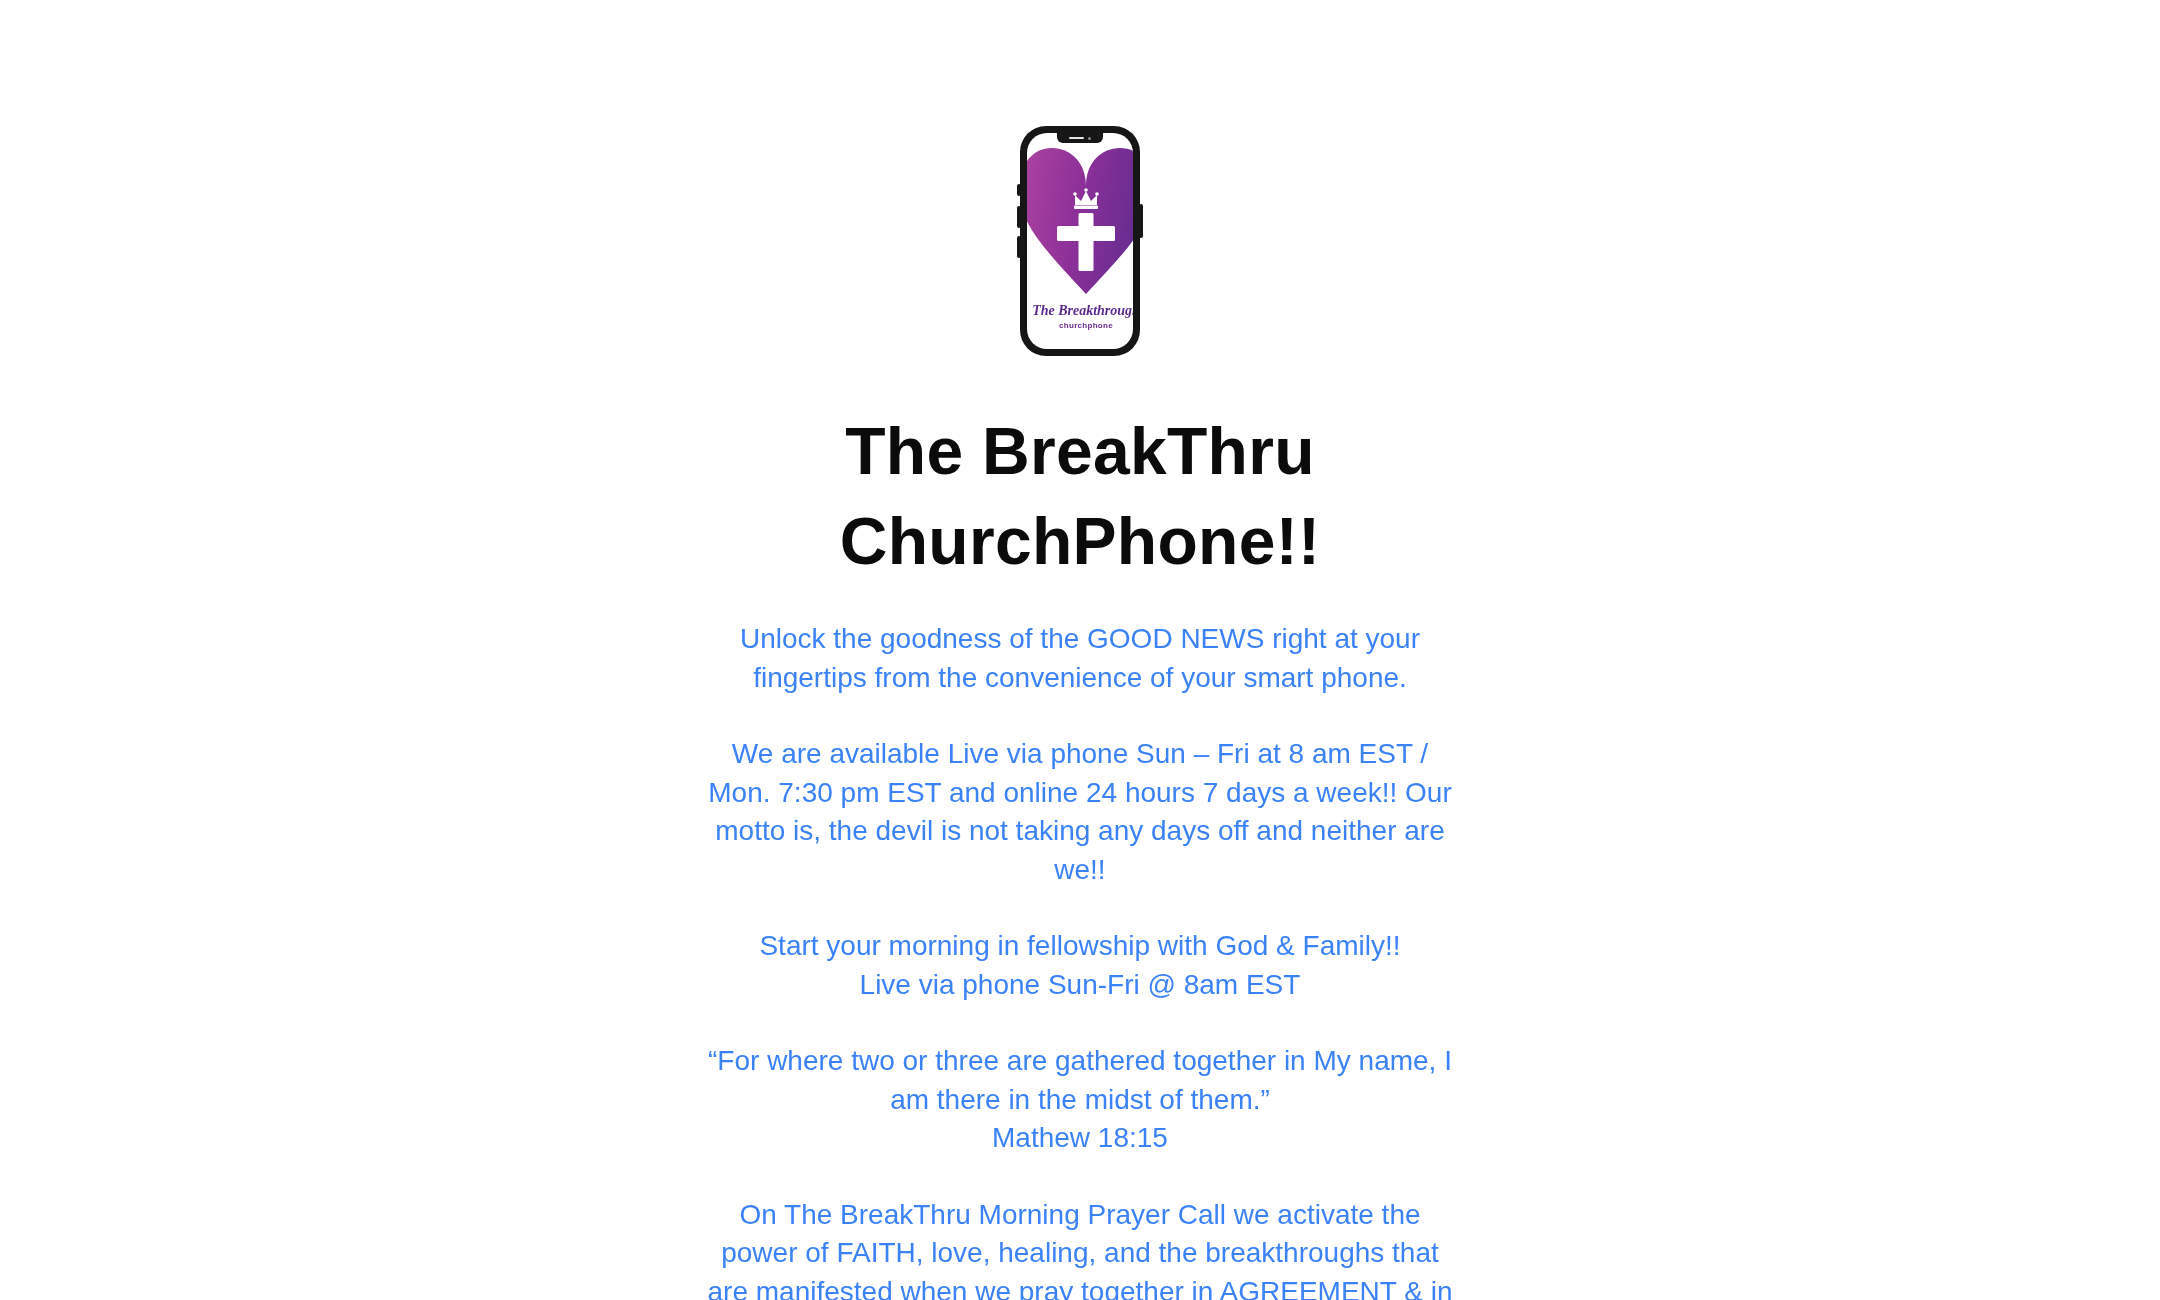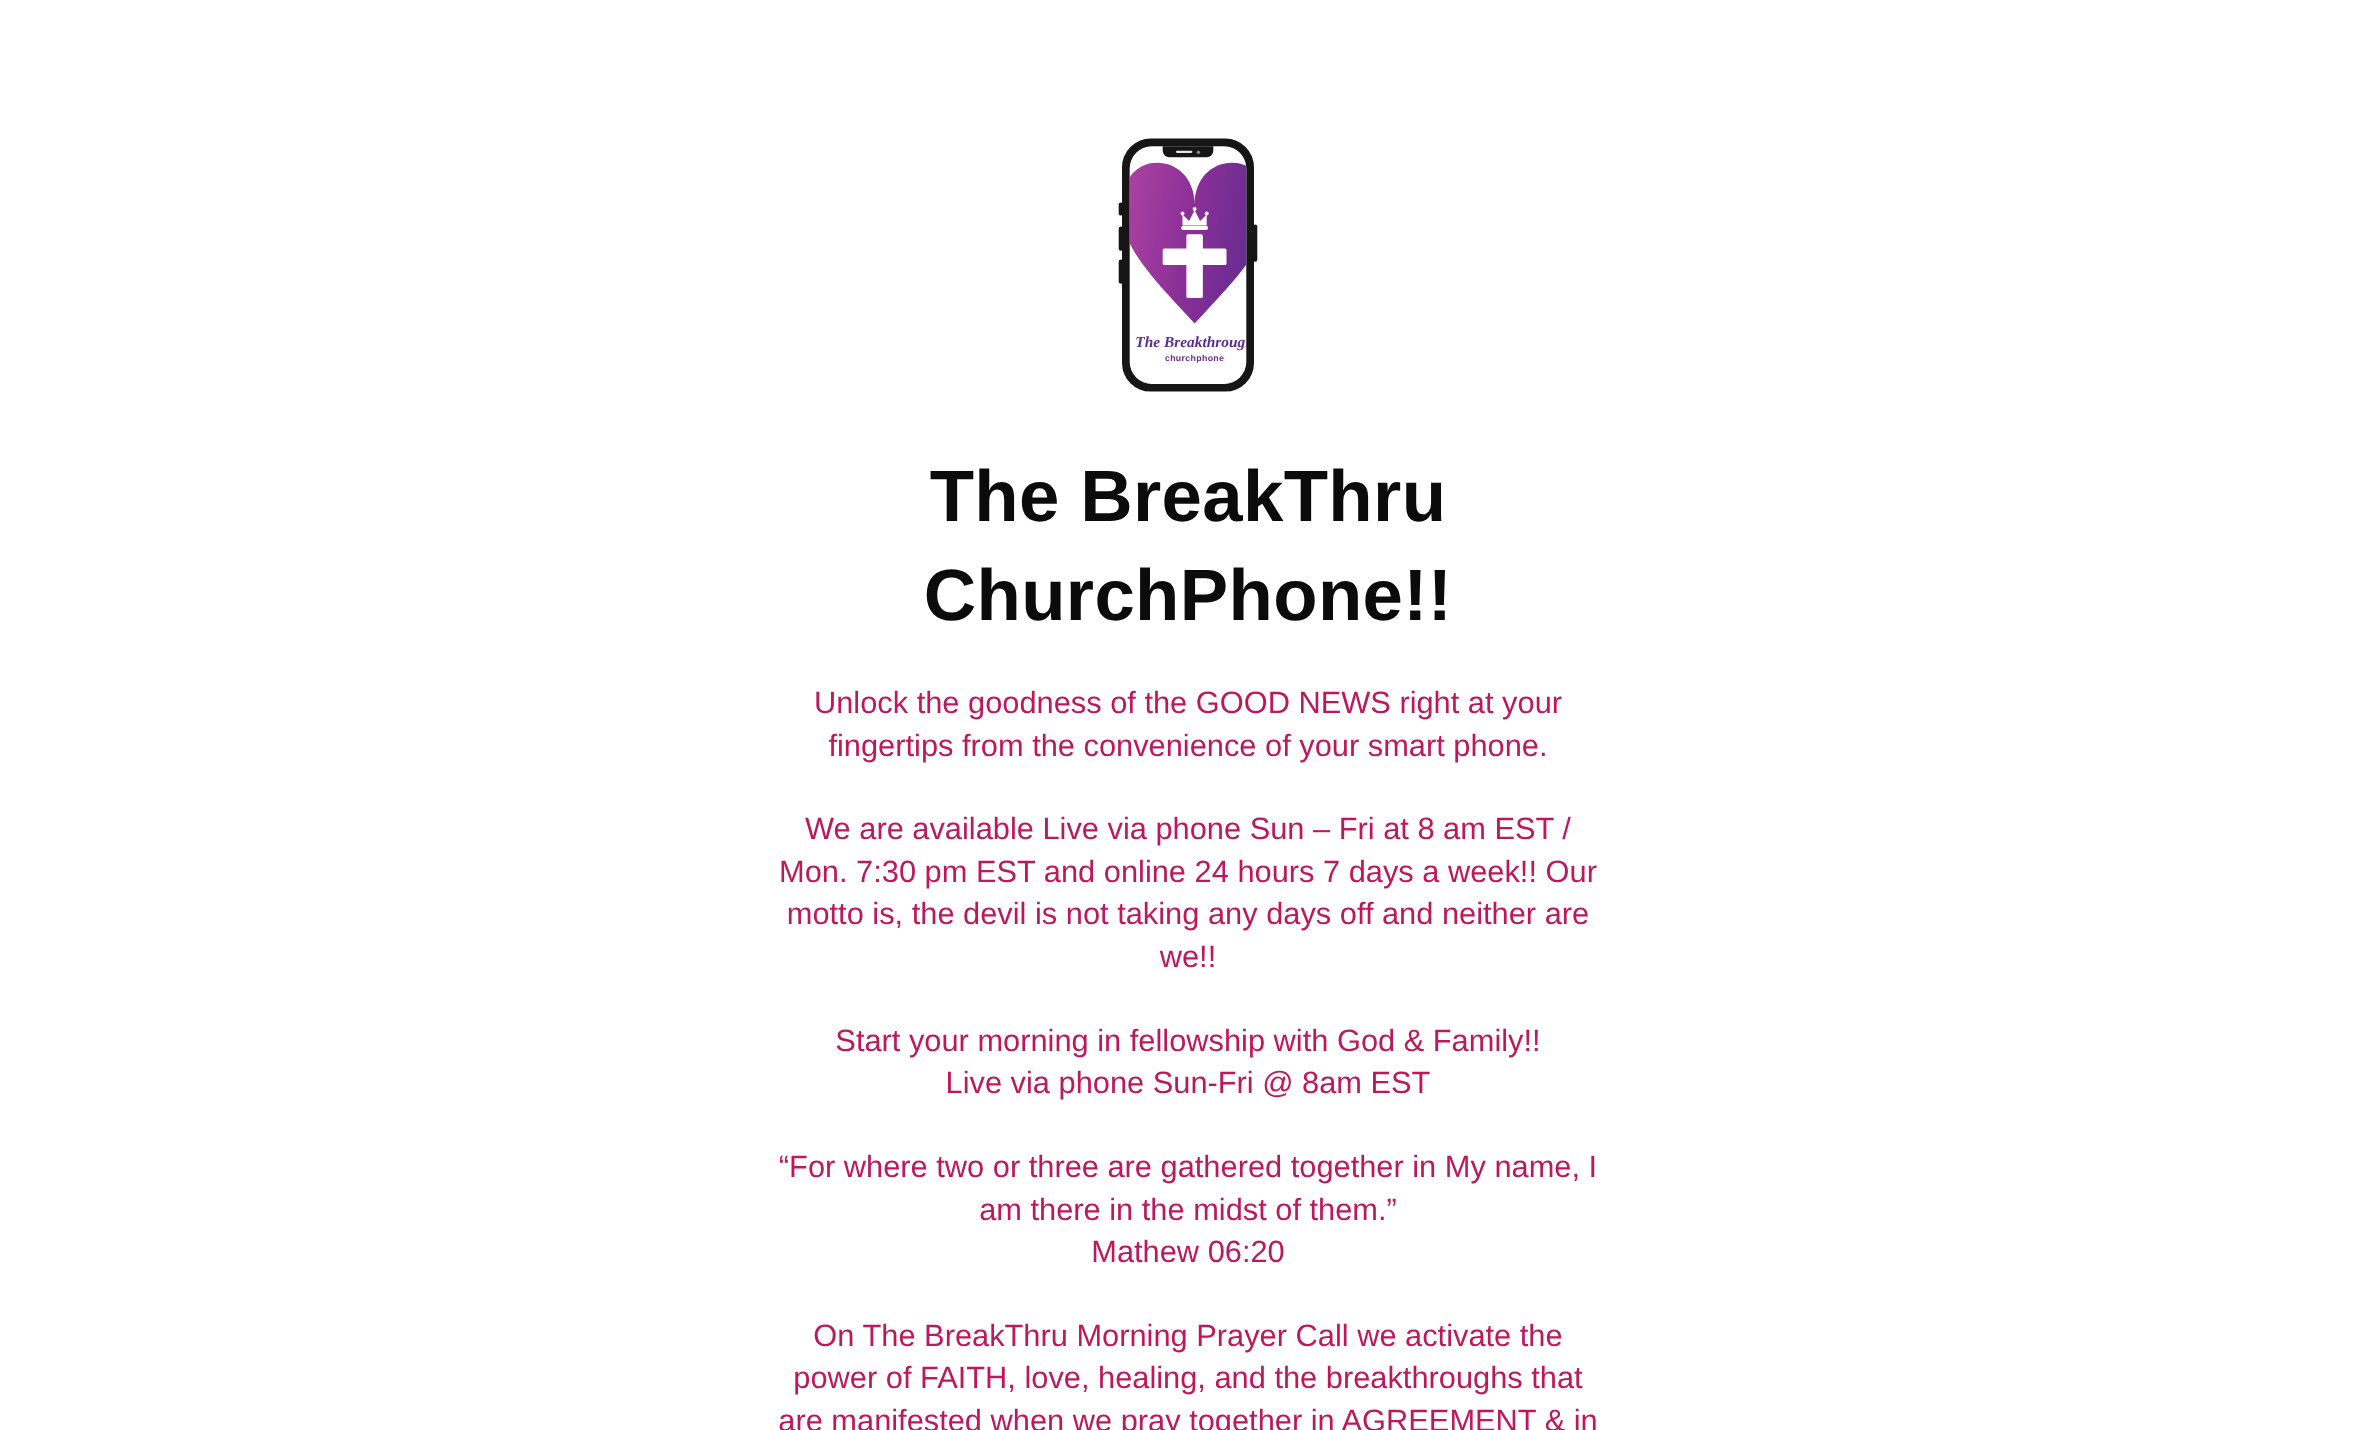--- a/index.html
+++ b/index.html
@@ -81,21 +81,21 @@
     flex-direction: column;
     align-items: center;
   }
   .copy p {
     margin: 38px 0 0 0;
     max-width: 1010px;
     font-size: 28px;
     line-height: 38.5px;
     text-align: center;
     white-space: pre-line;
-    color: #be185d;
+    color: #3b82f6;
   }
   .copy p.first { margin-top: 18px; }
 </style>
 </head>
 <body>
 
 <div class="page">
 
   <div class="phone">
     <div class="side-btn btn-l1"></div>
@@ -152,20 +152,20 @@
     <p class="first">Unlock the goodness of the GOOD NEWS right at your
 fingertips from the convenience of your smart phone.</p>
     <p>We are available Live via phone Sun – Fri at 8 am EST /
 Mon. 7:30 pm EST and online 24 hours 7 days a week!! Our
 motto is, the devil is not taking any days off and neither are
 we!!</p>
     <p>Start your morning in fellowship with God &amp; Family!!
 Live via phone Sun-Fri @ 8am EST</p>
     <p>“For where two or three are gathered together in My name, I
 am there in the midst of them.”
-Mathew 06:20</p>
+Mathew 18:15</p>
     <p>On The BreakThru Morning Prayer Call we activate the
 power of FAITH, love, healing, and the breakthroughs that
 are manifested when we pray together in AGREEMENT &amp; in
 Unity as ONE</p>
   </div>
 
 </div>
 
 </body></html>

